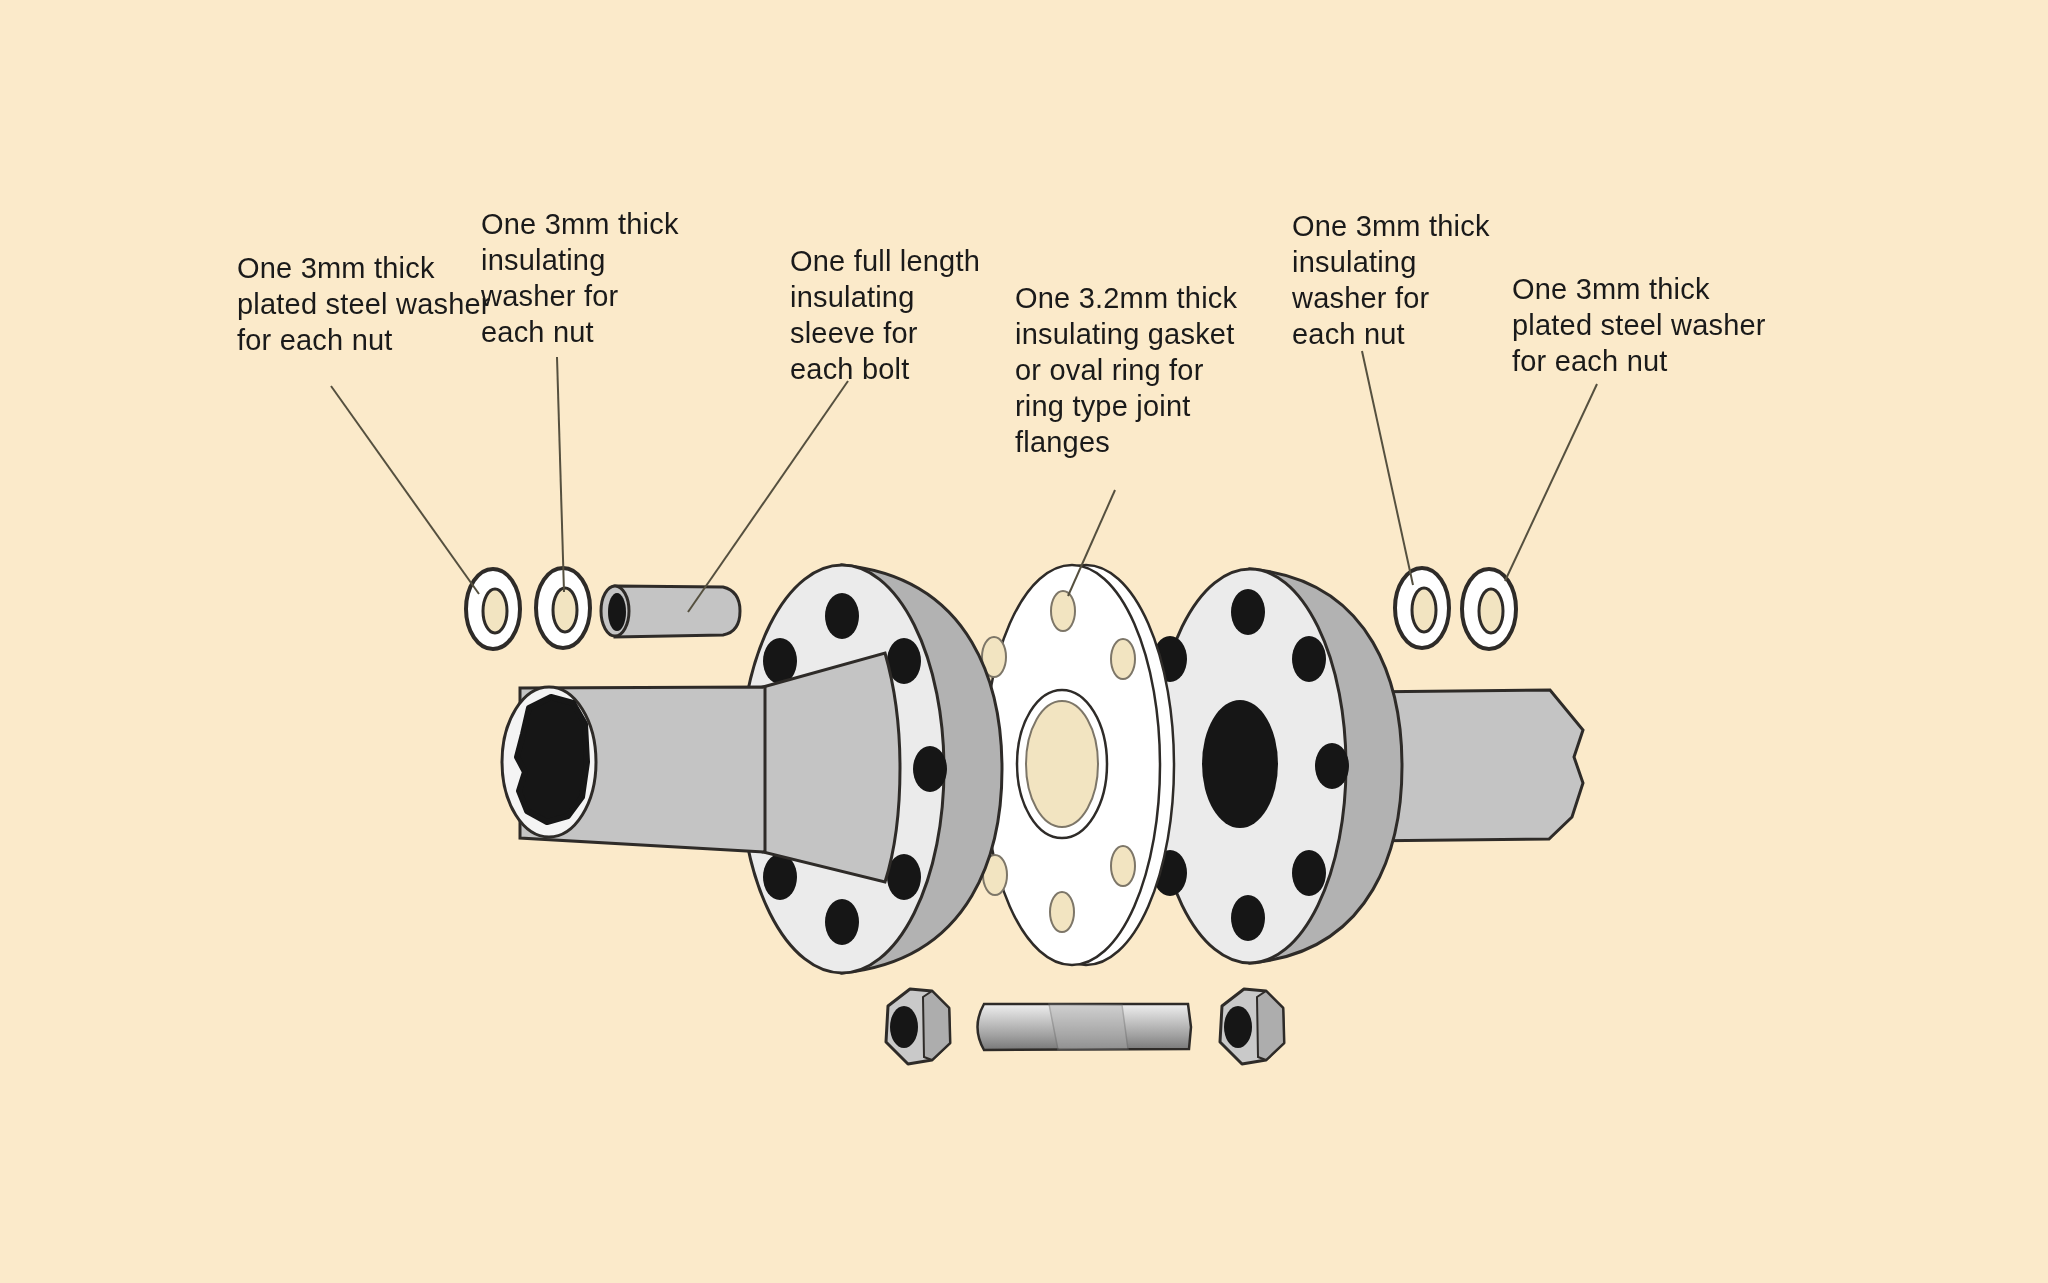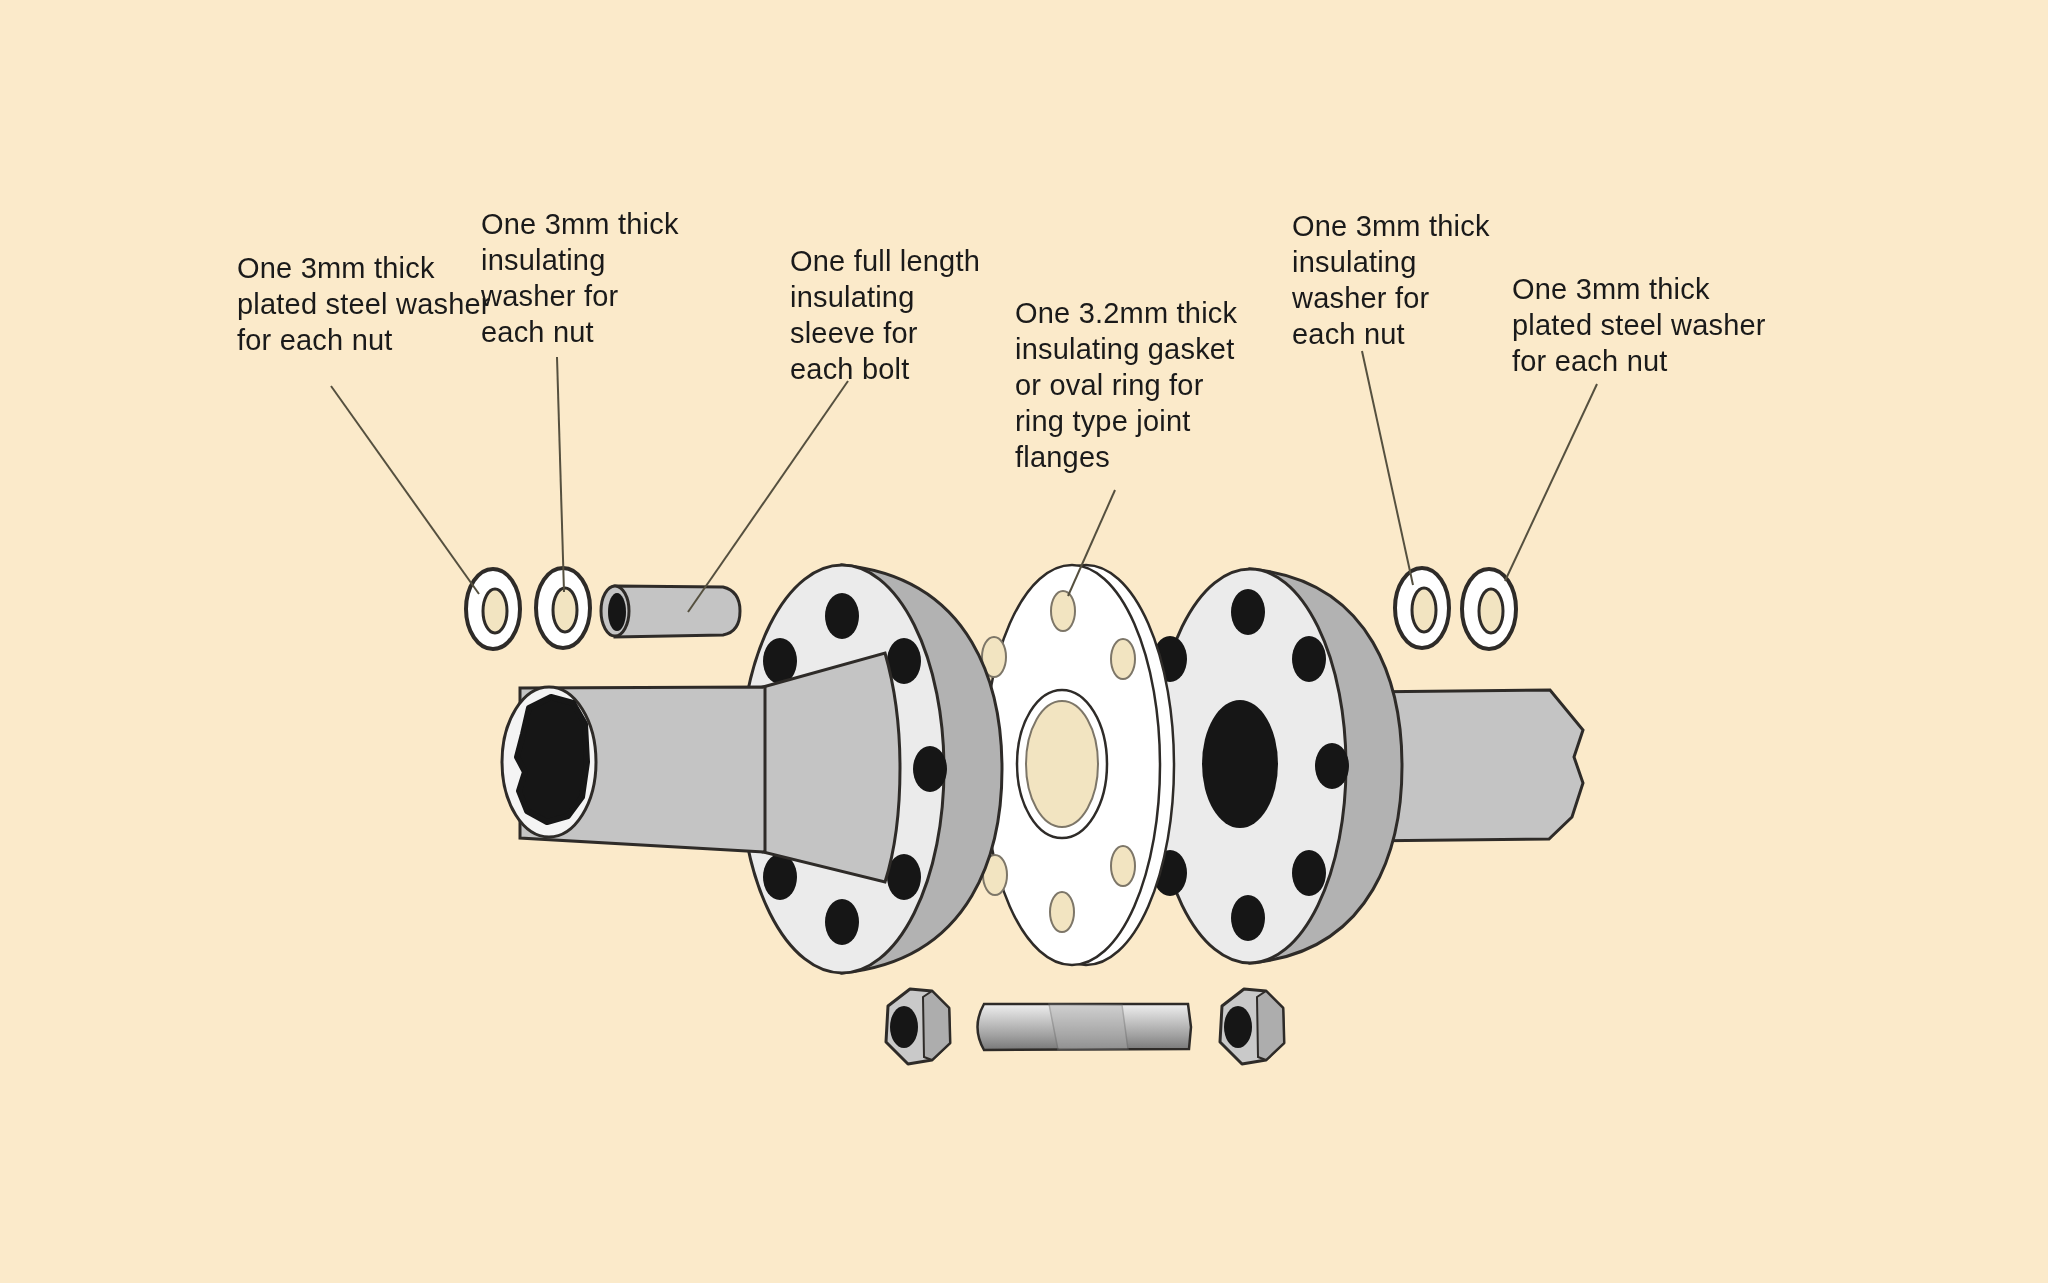--- a/index.html
+++ b/index.html
@@ -154,21 +154,21 @@
 plated steel washer
 for each nut</div>
   <div class="label" style="left:481px;  top:206px;">One 3mm thick
 insulating
 washer for
 each nut</div>
   <div class="label" style="left:790px;  top:230px;margin-top:13px;">One full length
 insulating
 sleeve for
 each bolt</div>
-  <div class="label" style="left:1015px; top:295px;">One 3.2mm thick
+  <div class="label" style="left:1015px; top:280px;">One 3.2mm thick
 insulating gasket
 or oval ring for
 ring type joint
 flanges</div>
   <div class="label" style="left:1292px; top:208px;">One 3mm thick
 insulating
 washer for
 each nut</div>
   <div class="label" style="left:1512px; top:271px;">One 3mm thick
 plated steel washer

